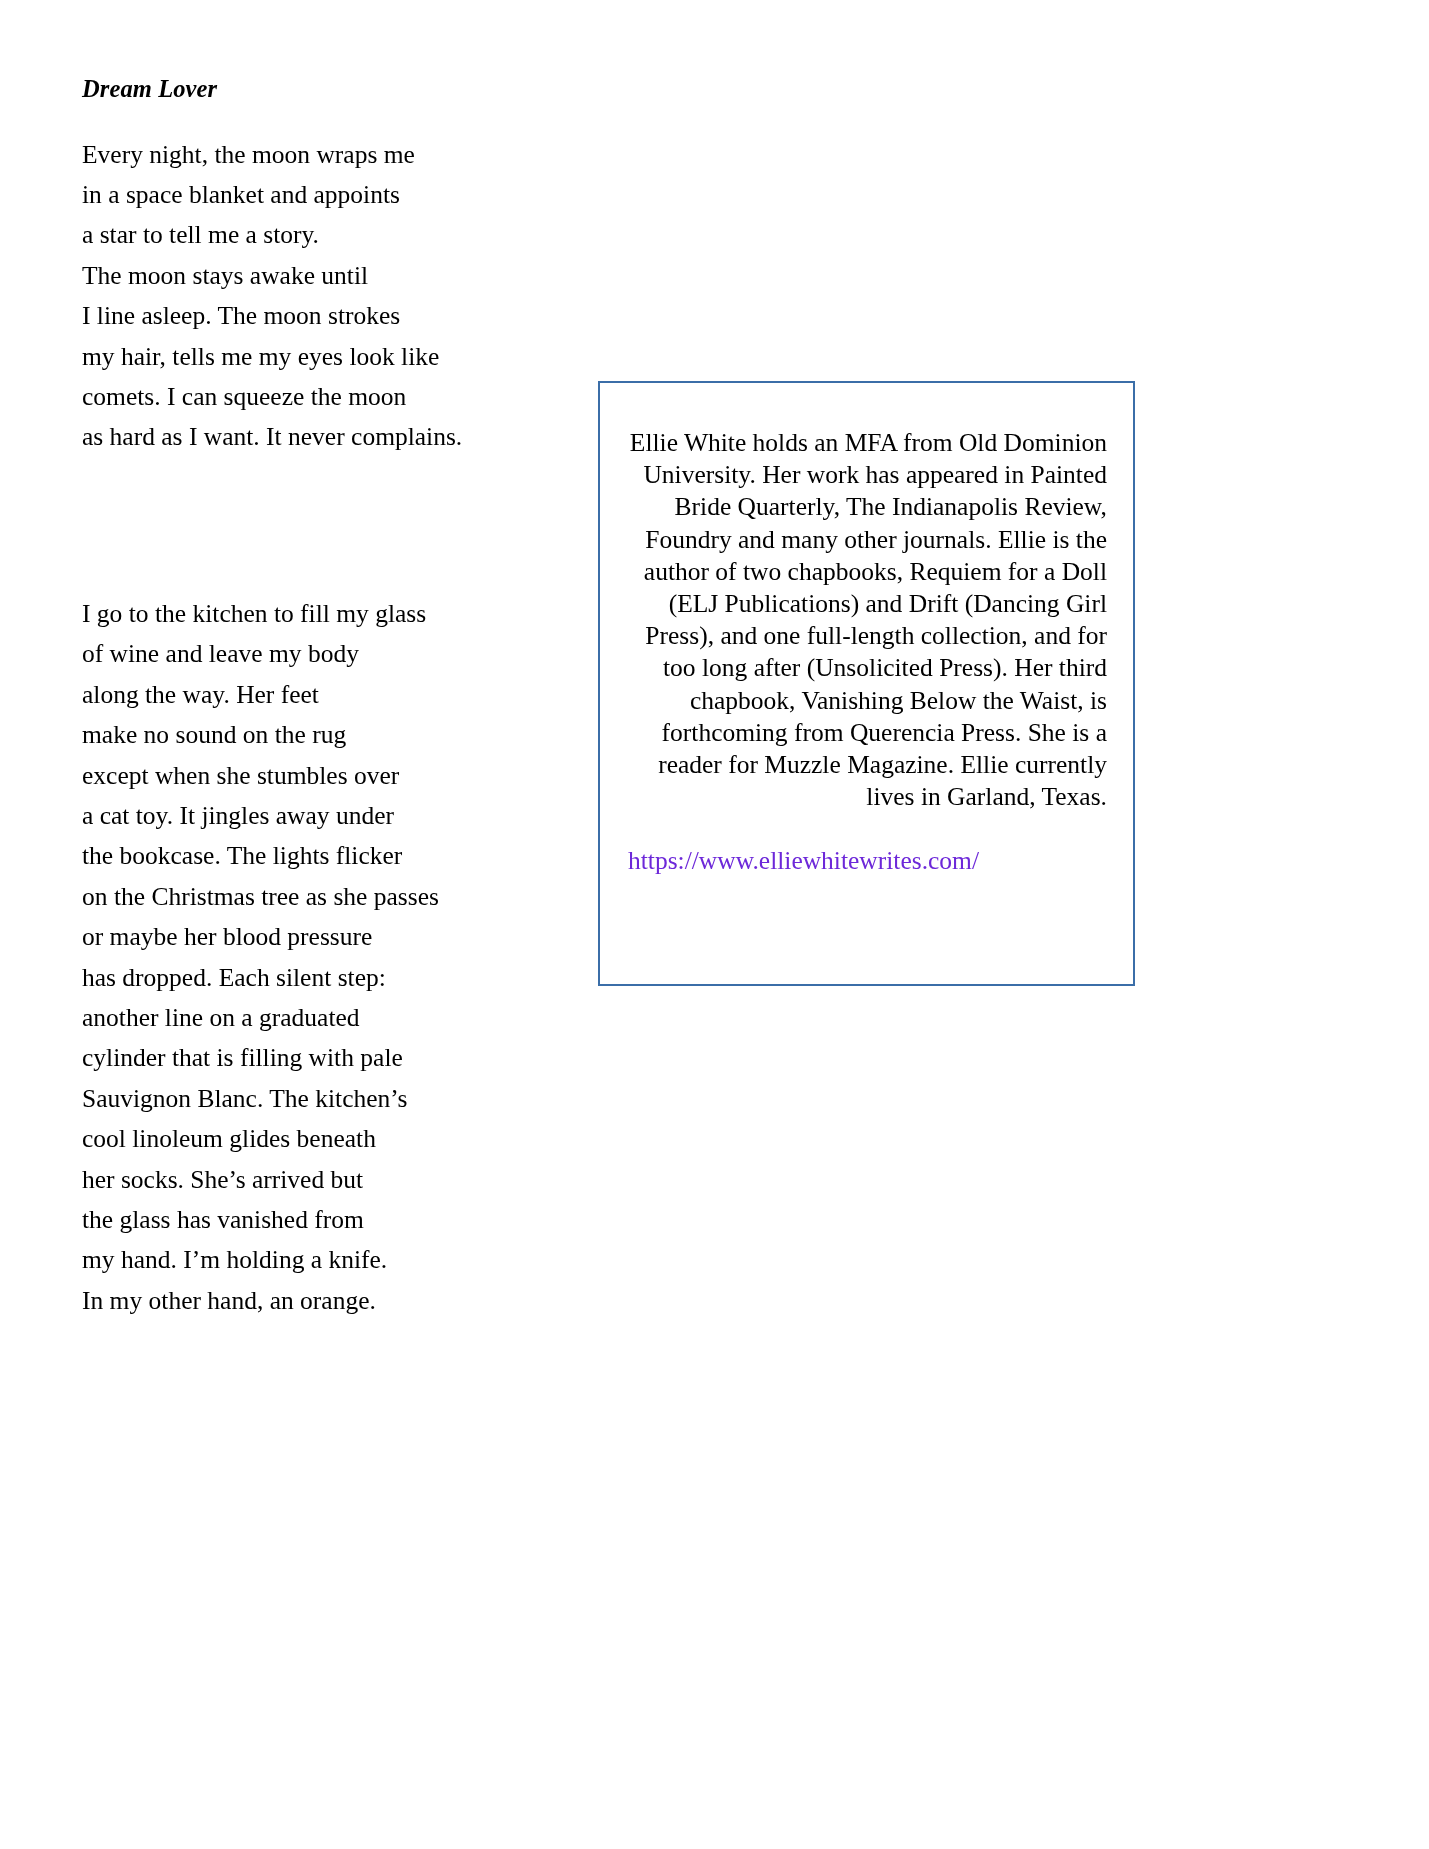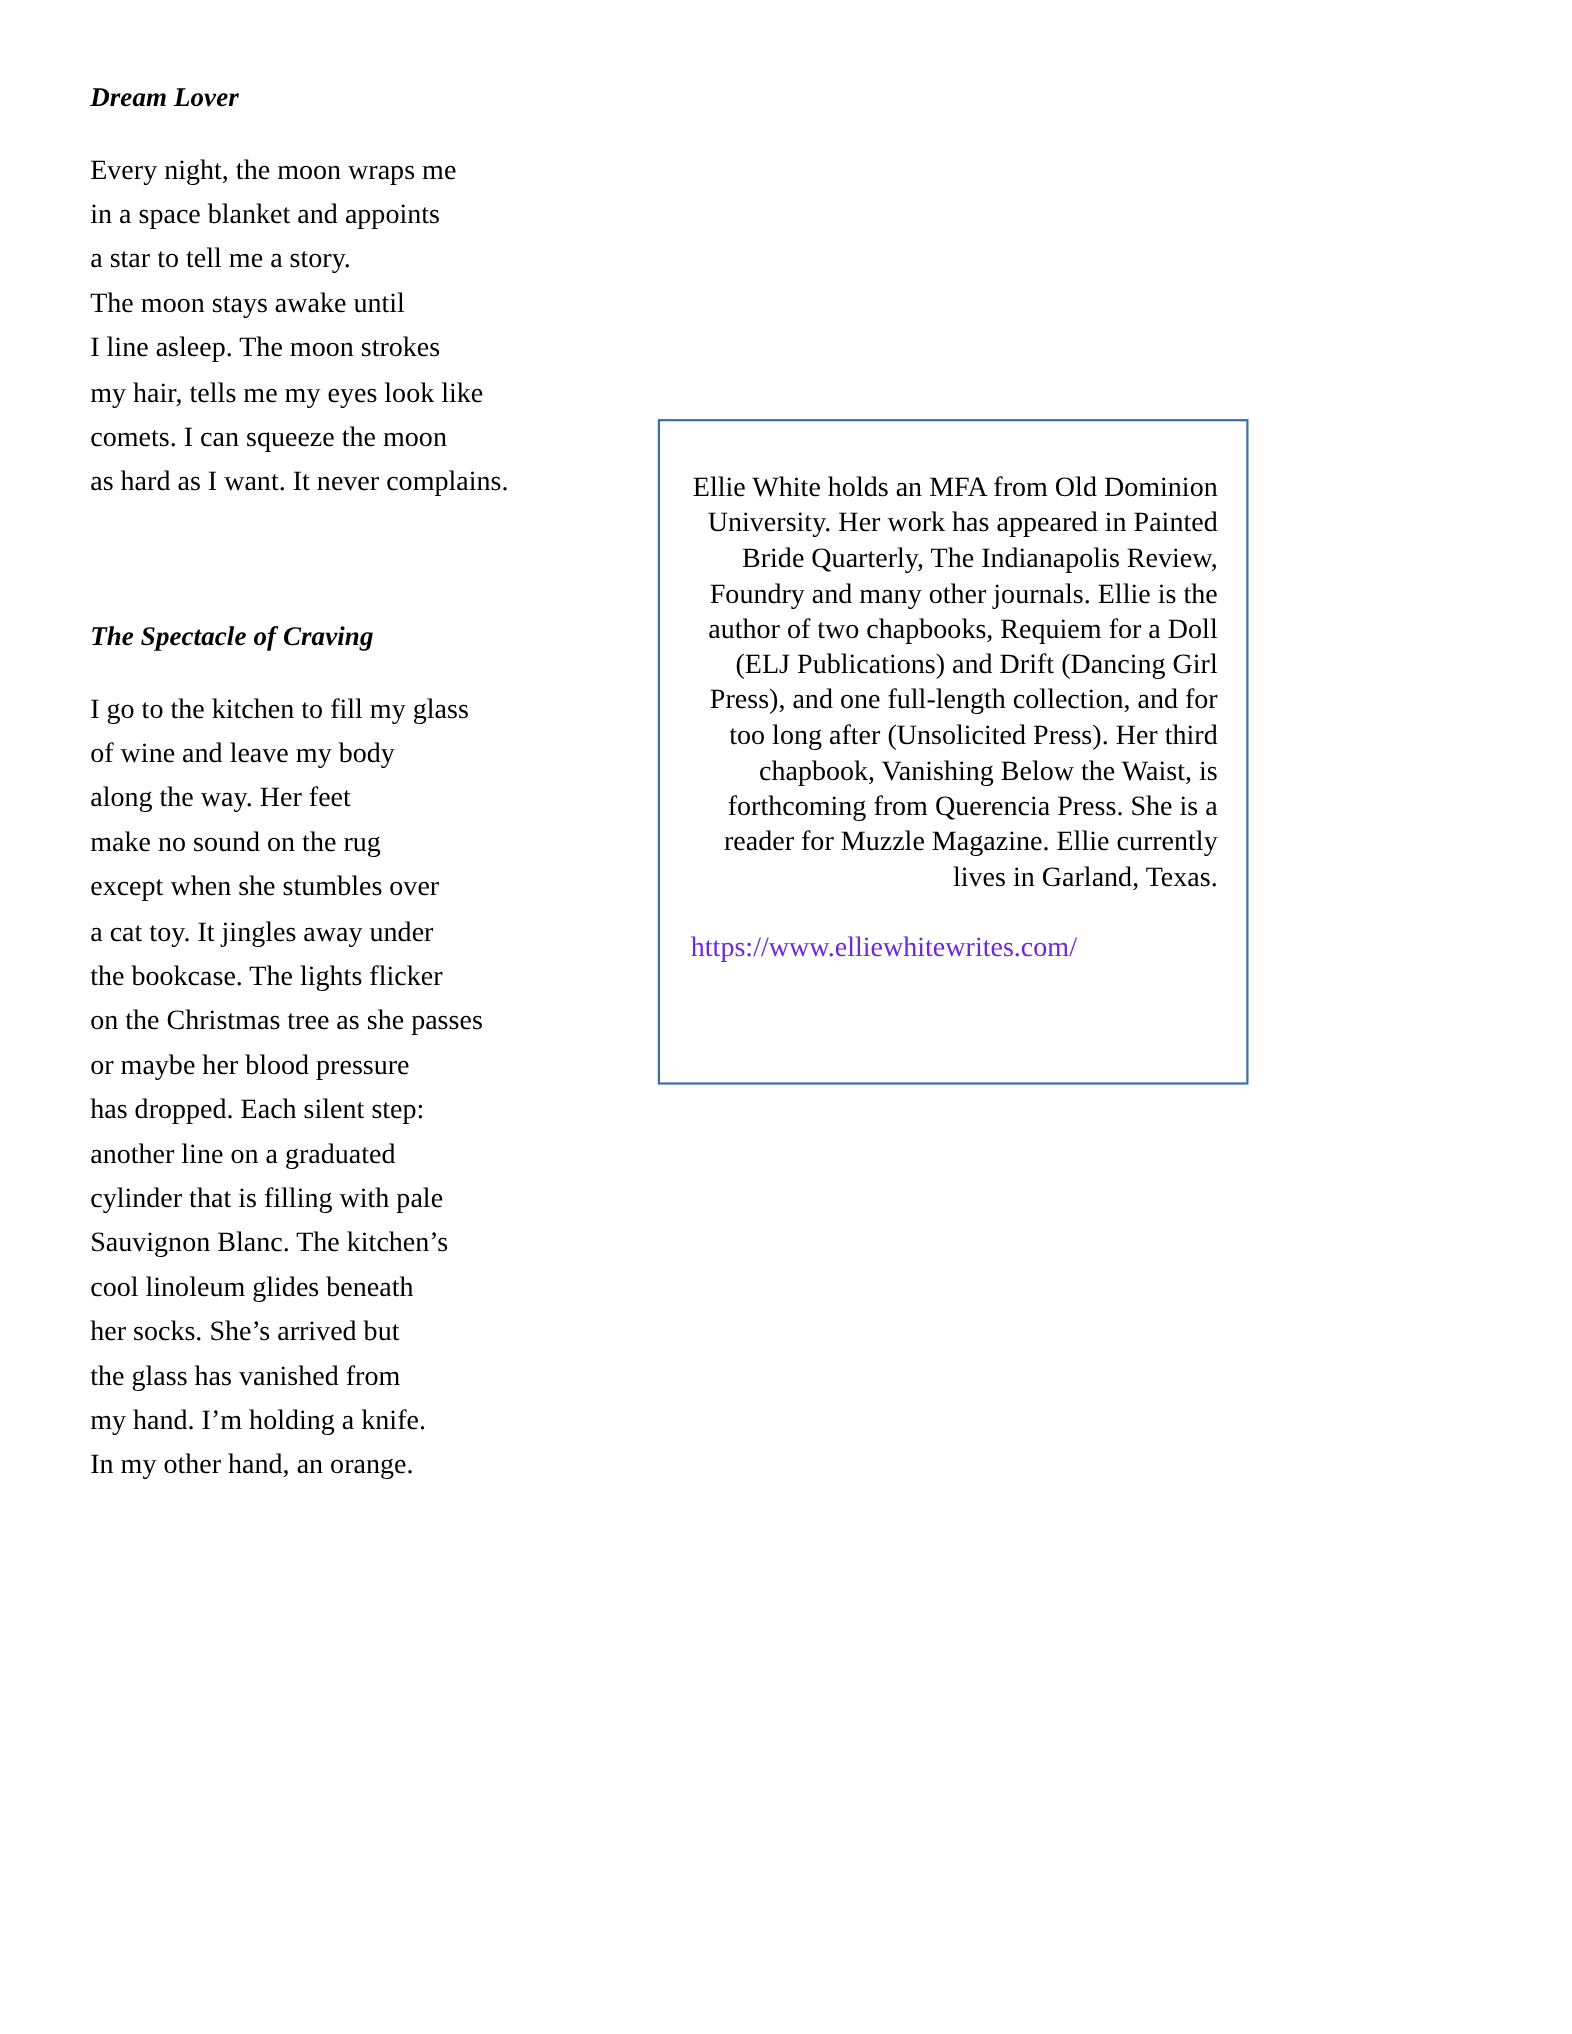--- a/index.html
+++ b/index.html
@@ -103,21 +103,20 @@
 I line asleep. The moon strokes
 my hair, tells me my eyes look like
 comets. I can squeeze the moon
 as hard as I want. It never complains.</p>
 
   <div class="stanza-gap"></div>
 
 
   <div class="gap-between-poems"></div>
 
-  <h1 class="poem-title">The Spectacle of Craving</h1>
 
   <div class="gap-title-to-body"></div>
 
   <p class="poem-body">I go to the kitchen to fill my glass
 of wine and leave my body
 along the way. Her feet
 make no sound on the rug
 except when she stumbles over
 a cat toy. It jingles away under
 the bookcase. The lights flicker

